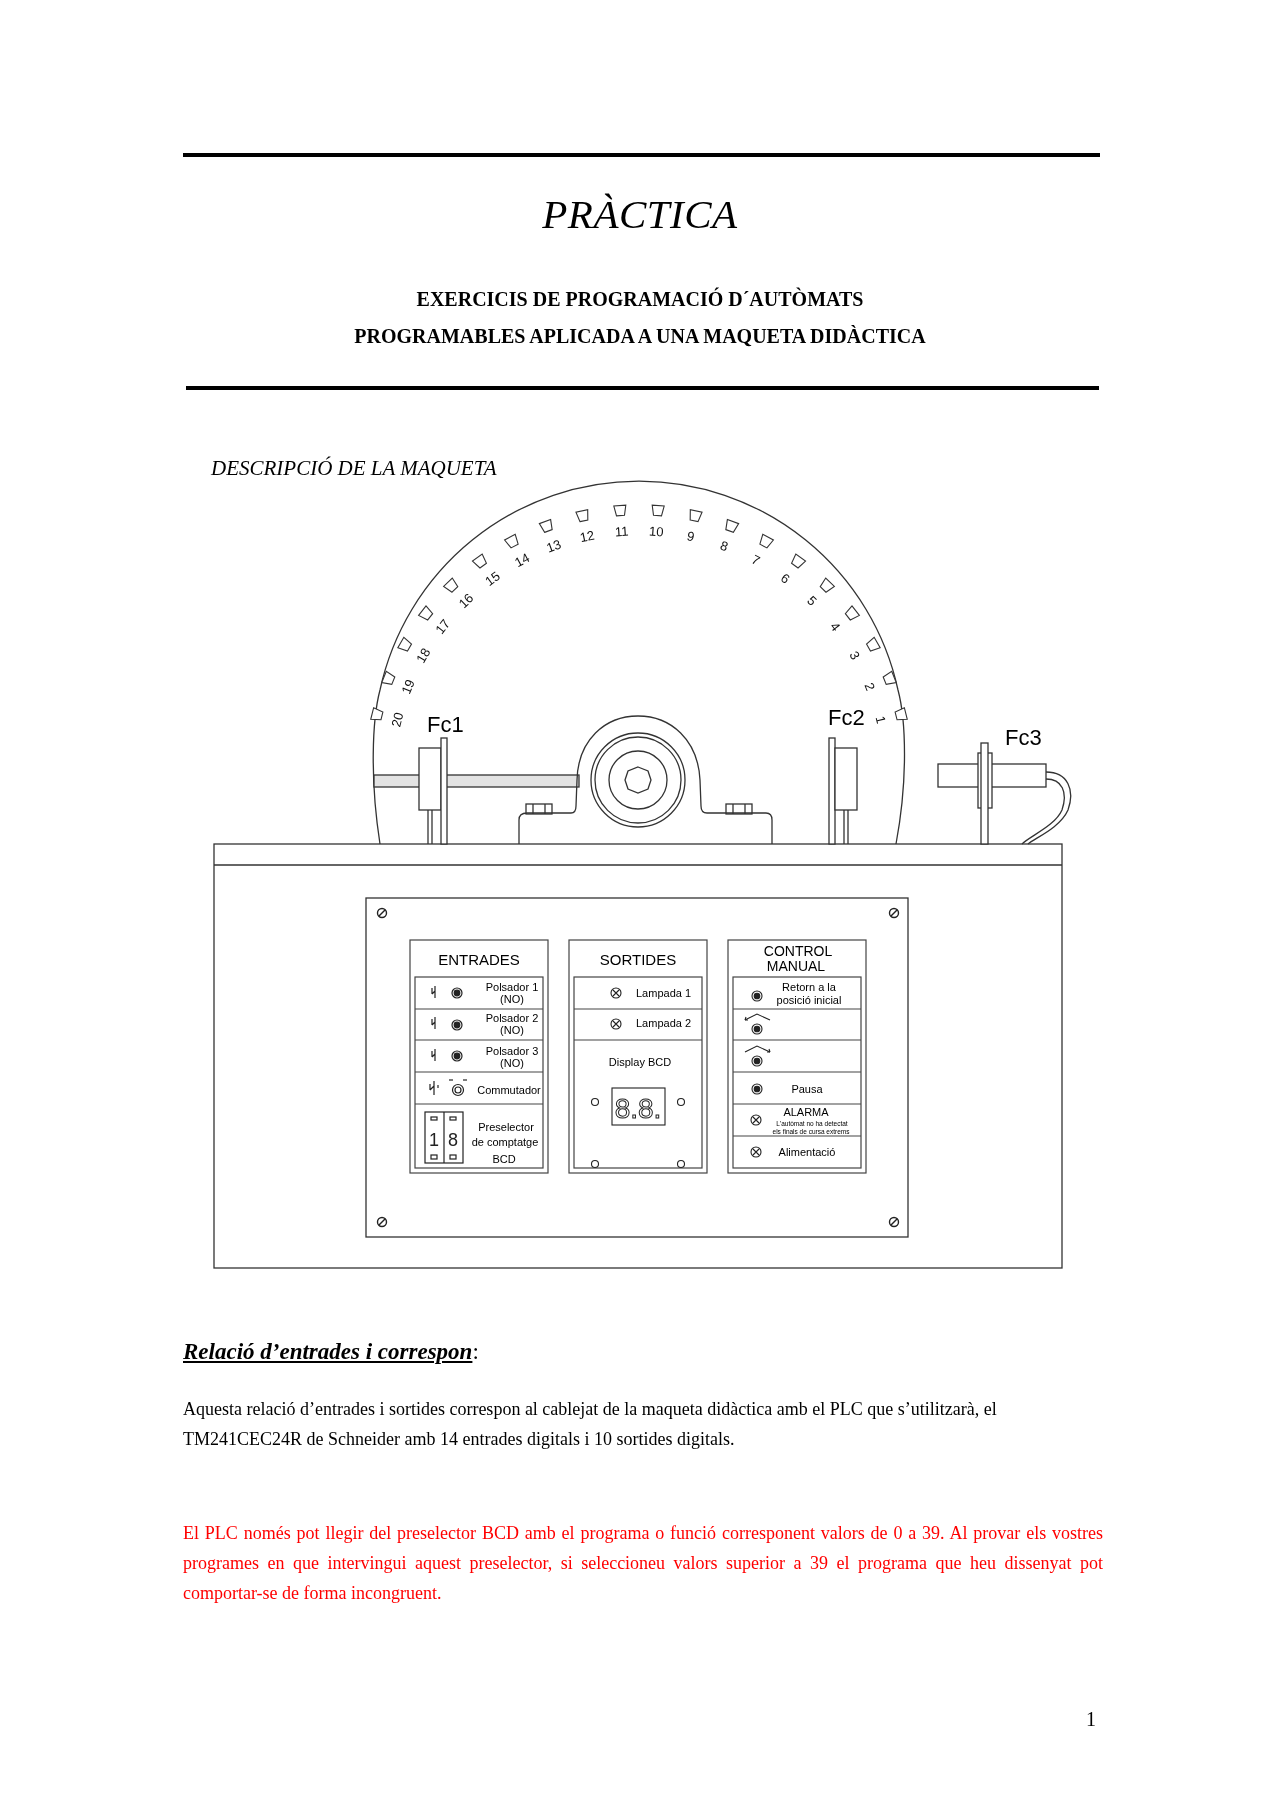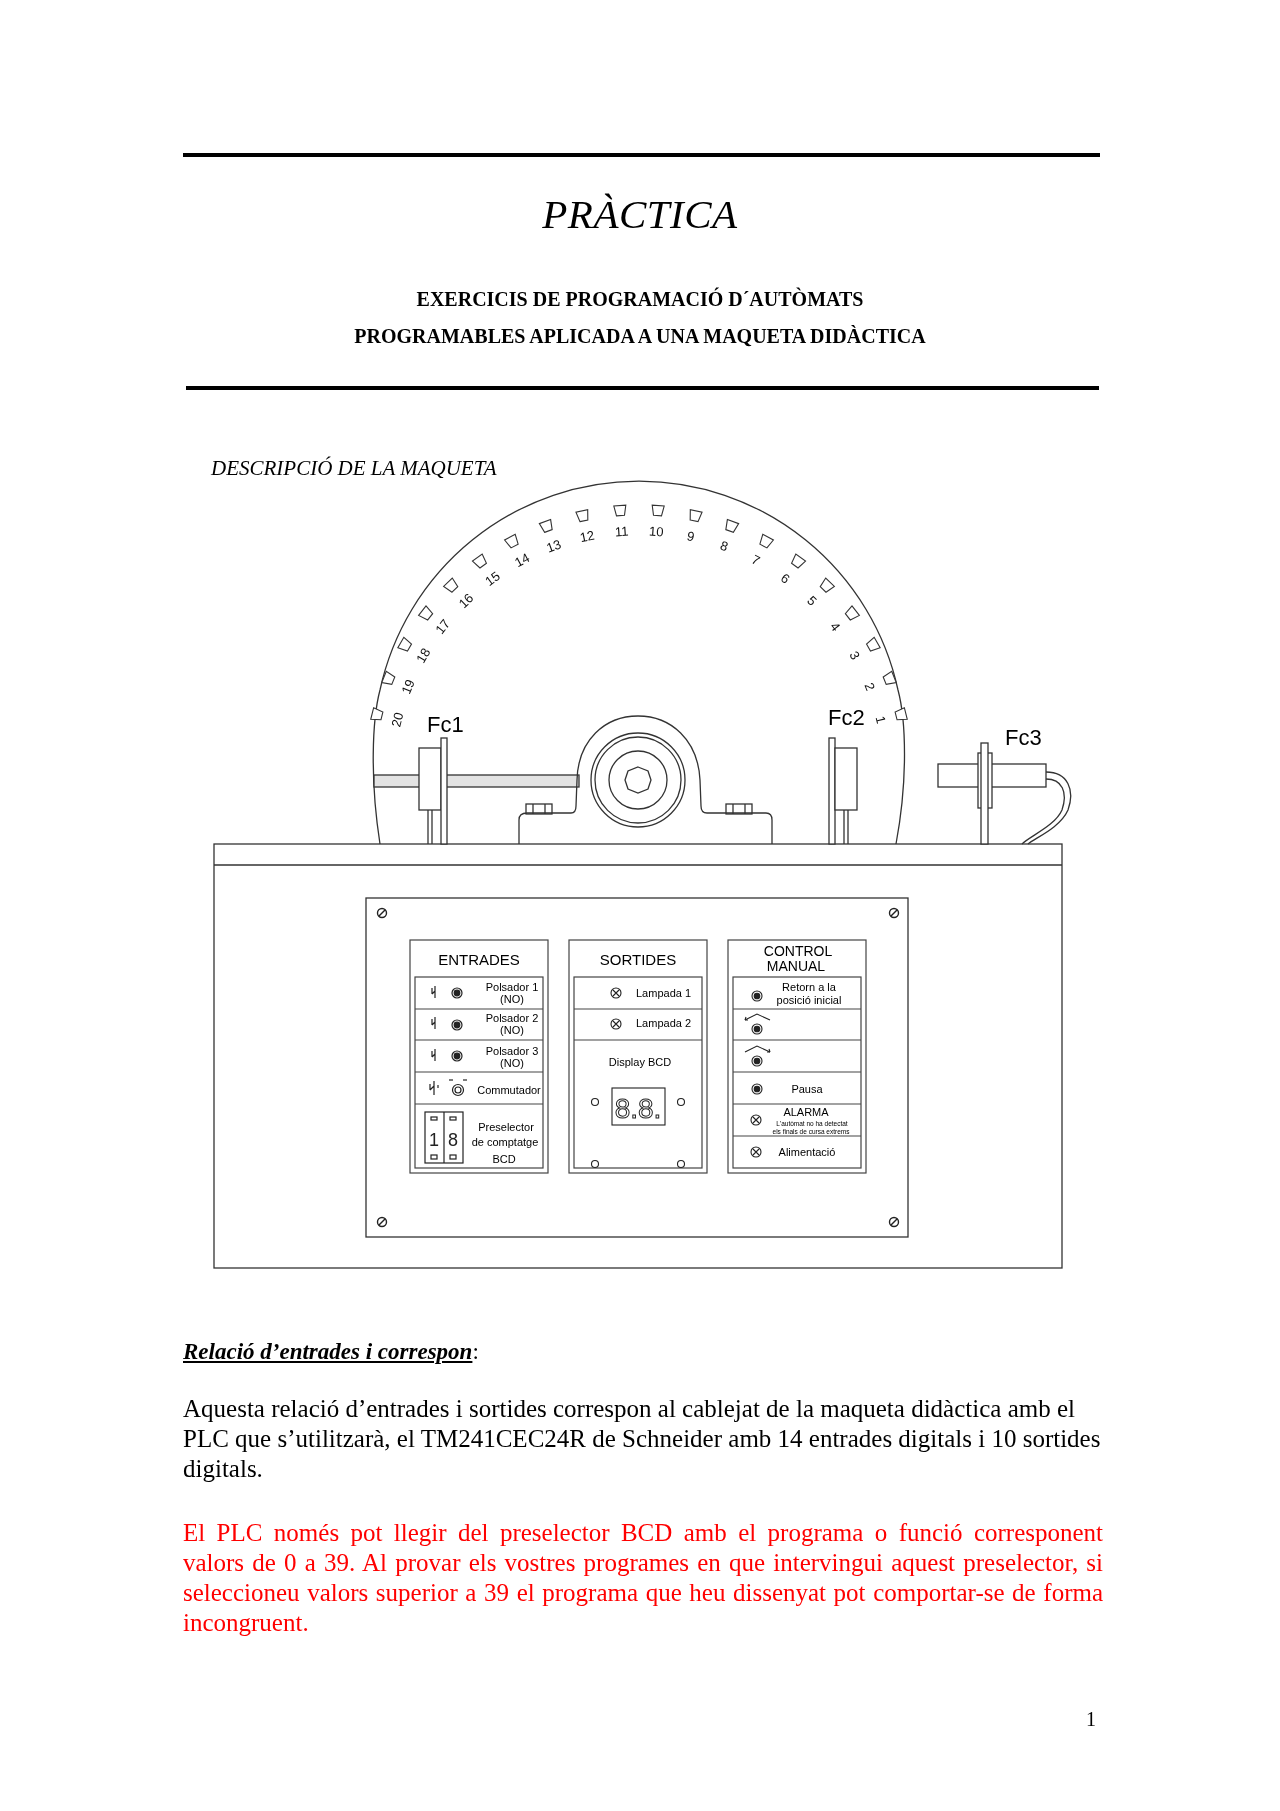--- a/index.html
+++ b/index.html
@@ -6,21 +6,21 @@
   body { width:1280px; height:1811px; position:relative; overflow:hidden;
          font-family:"Liberation Serif","DejaVu Serif",serif; color:#000; }
   .rule { position:absolute; background:#000; height:4px; }
   .title { position:absolute; left:0; width:1280px; text-align:center;
            font-style:italic; font-size:41px; top:190px; letter-spacing:0.5px; }
   .subtitle { position:absolute; left:0; width:1280px; text-align:center;
               font-weight:bold; font-size:20px; line-height:37px; top:281px; }
   .section-h { position:absolute; left:183px; font-style:italic; font-size:21px; top:456px;margin-left:28px; }
   .rel-h { position:absolute; left:183px; font-size:23px; top:1339px; }
   .rel-h .u { font-style:italic; font-weight:bold; text-decoration:underline; }
-  .para { position:absolute; left:183px; width:920px; font-size:25px; line-height:30px; }
+  .para { position:absolute; left:183px; width:920px; font-size:18px; line-height:30px; }
   .p1 { top:1394px; }
   .p2 { top:1518px; color:#ff0000; text-align:justify; }
   .pagenum { position:absolute; left:1086px; top:1708px; font-size:20px; }
   svg text { font-family:"Liberation Sans","DejaVu Sans",sans-serif; }
   #diagram { position:absolute; left:0; top:0; }
 </style>
 </head>
 <body>
 
 <div class="rule" style="left:183px; top:153px; width:917px;"></div>

